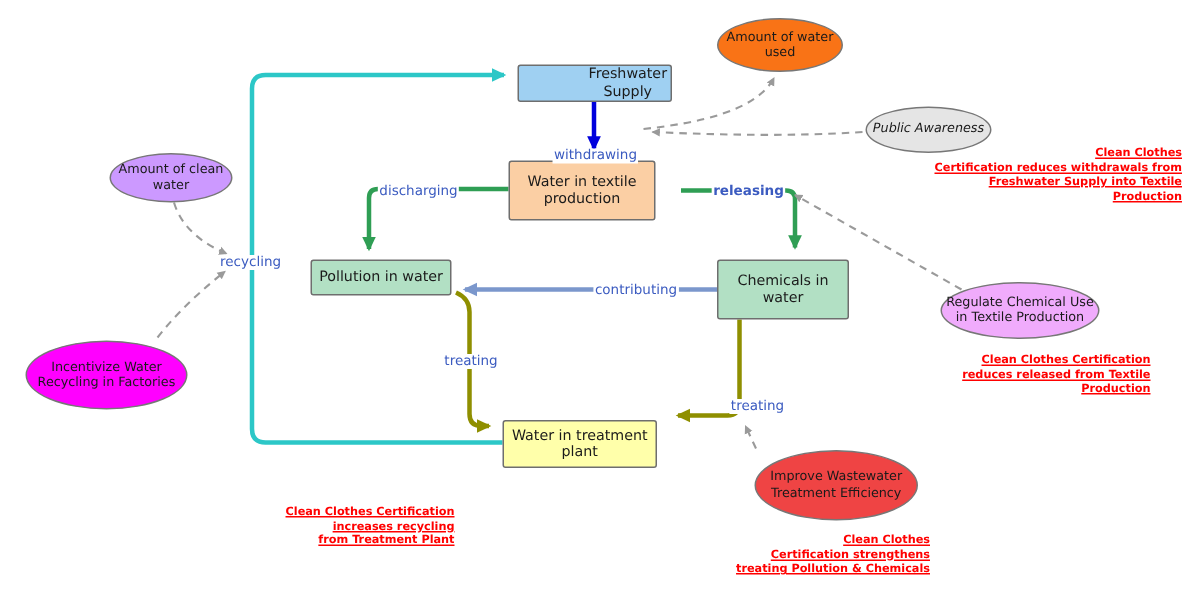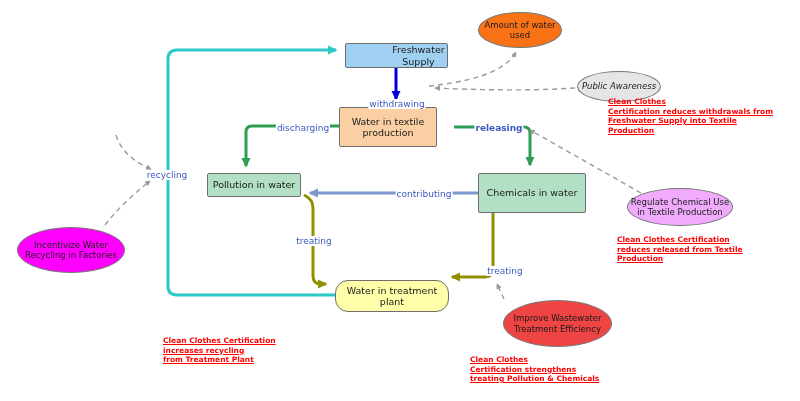--- a/index.html
+++ b/index.html
@@ -7,21 +7,21 @@
        font-family:"DejaVu Sans","Liberation Sans",sans-serif;}
   #canvas{position:absolute;left:0;top:0;width:800px;height:401px;}
   #edges{position:absolute;left:0;top:0;z-index:1;}
   .node{position:absolute;z-index:2;display:flex;align-items:center;justify-content:center;
         text-align:center;white-space:pre-line;color:#1a1a1a;box-sizing:border-box;}
   .stock{border:1.6px solid #6e6e6e;border-radius:2px;font-size:9.5px;line-height:11.5px;}
   .var{border:1.6px solid #777777;border-radius:50%;font-size:8.5px;line-height:10.5px;}
   .flowlabel{position:absolute;z-index:3;transform:translate(-50%,-50%);font-size:9px;
              background:#ffffff;padding:0 1px;white-space:nowrap;}
   .annotation{position:absolute;z-index:3;font-size:7.5px;font-weight:bold;line-height:9.5px;
-              text-align:left;text-decoration:underline;white-space:pre-line;}
+              text-align:right;text-decoration:underline;white-space:pre-line;}
 </style>
 </head>
 <body>
 
 <div id="canvas">
 
   <svg id="edges" width="800" height="401" viewBox="0 0 800 401">
     <defs>
       <marker id="mBlue" viewBox="0 0 10 10" refX="8" refY="5" markerWidth="3.4" markerHeight="3.4" orient="auto">
         <path d="M0,0.5 L9.5,5 L0,9.5 Z" fill="#0000dd"></path>
@@ -56,36 +56,38 @@
     <path d="M641,193 L530,130" fill="none" stroke-width="1.4" stroke-dasharray="5 4" marker-end="url(#mGray)" stroke="#9a9a9a"></path>
     <path d="M116,135 C121,152 136,163 151,169" fill="none" stroke-width="1.4" stroke-dasharray="5 4" marker-end="url(#mGray)" stroke="#9a9a9a"></path>
     <path d="M105,225 C119,207 136,192 150,181" fill="none" stroke-width="1.4" stroke-dasharray="5 4" marker-end="url(#mGray)" stroke="#9a9a9a"></path>
     <path d="M504,299 L497,284" fill="none" stroke-width="1.4" stroke-dasharray="5 4" marker-end="url(#mGray)" stroke="#9a9a9a"></path>
   </svg>
 
   <div class="node stock" style="left: 345px; top: 43px; width: 103px; height: 25px; background-color: rgb(159, 208, 242); padding-left: 44px;">Freshwater Supply</div>
   <div class="node stock" style="left: 339px; top: 107px; width: 98px; height: 40px; background-color: rgb(251, 207, 164);">Water in textile
 production</div>
   <div class="node stock" style="left: 207px; top: 173px; width: 94px; height: 24px; background-color: rgb(178, 224, 196);">Pollution in water</div>
-  <div class="node stock" style="left: 478px; top: 173px; width: 108px; height: 40px; background-color: rgb(178, 224, 196);">Chemicals in water</div>
-  <div class="node stock" style="left: 335px; top: 280px; width: 114px; height: 32px; background-color: rgb(255, 255, 170); border-radius: 13px;">Water in treatment
+  <div class="node stock" style="left: 478px; top: 173px; width: 88px; height: 40px; background-color: rgb(178, 224, 196);">Chemicals in water</div>
+  <div class="node stock" style="left: 335px; top: 280px; width: 103px; height: 32px; background-color: rgb(255, 255, 170);">Water in treatment
 plant</div>
 
   <div class="node var" style="left: 478px; top: 12px; width: 84px; height: 36px; background-color: #f97316;">Amount of water
 used</div>
+  <div class="node var" style="left: 73px; top: 102px; width: 82px; height: 33px; background-color: rgb(204, 153, 255);">Amount of clean
+water</div>
   <div class="node var" style="left: 577px; top: 71px; width: 84px; height: 31px; background-color: #e5e5e5; font-style: italic;">Public Awareness</div>
   <div class="node var" style="left: 17px; top: 227px; width: 108px; height: 46px; background-color: rgb(255, 0, 255);">Incentivize Water
 Recycling in Factories</div>
   <div class="node var" style="left: 627px; top: 188px; width: 106px; height: 38px; background-color: #f0abfc;">Regulate Chemical Use
 in Textile Production</div>
   <div class="node var" style="left: 503px; top: 300px; width: 109px; height: 47px; background-color: #ef4444;">Improve Wastewater
 Treatment Efficiency</div>
 
   <div class="flowlabel" style="left: 397px; top: 88px; color: rgb(59, 91, 192); margin-top: 16px;">withdrawing</div>
-  <div class="flowlabel" style="left: 303px; top: 128px; color: rgb(59, 91, 192);">discharging</div>
+  <div class="flowlabel" style="left: 279px; top: 128px; color: rgb(59, 91, 192);">discharging</div>
   <div class="flowlabel" style="left: 499px; top: 128px; color: rgb(59, 91, 192); font-weight: bold;">releasing</div>
   <div class="flowlabel" style="left: 390px; top: 194px; color: rgb(59, 91, 192); margin-left: 34px;">contributing</div>
   <div class="flowlabel" style="left: 314px; top: 241px; color: rgb(59, 91, 192);">treating</div>
   <div class="flowlabel" style="left: 505px; top: 271px; color: rgb(59, 91, 192);">treating</div>
   <div class="flowlabel" style="left: 167px; top: 175px; color: rgb(59, 91, 192);">recycling</div>
 
   <div class="annotation" style="left: 608px; top: 97px; width: 180px; color: rgb(255, 0, 0);">Clean Clothes
 Certification reduces withdrawals from
 Freshwater Supply into Textile
 Production</div>

